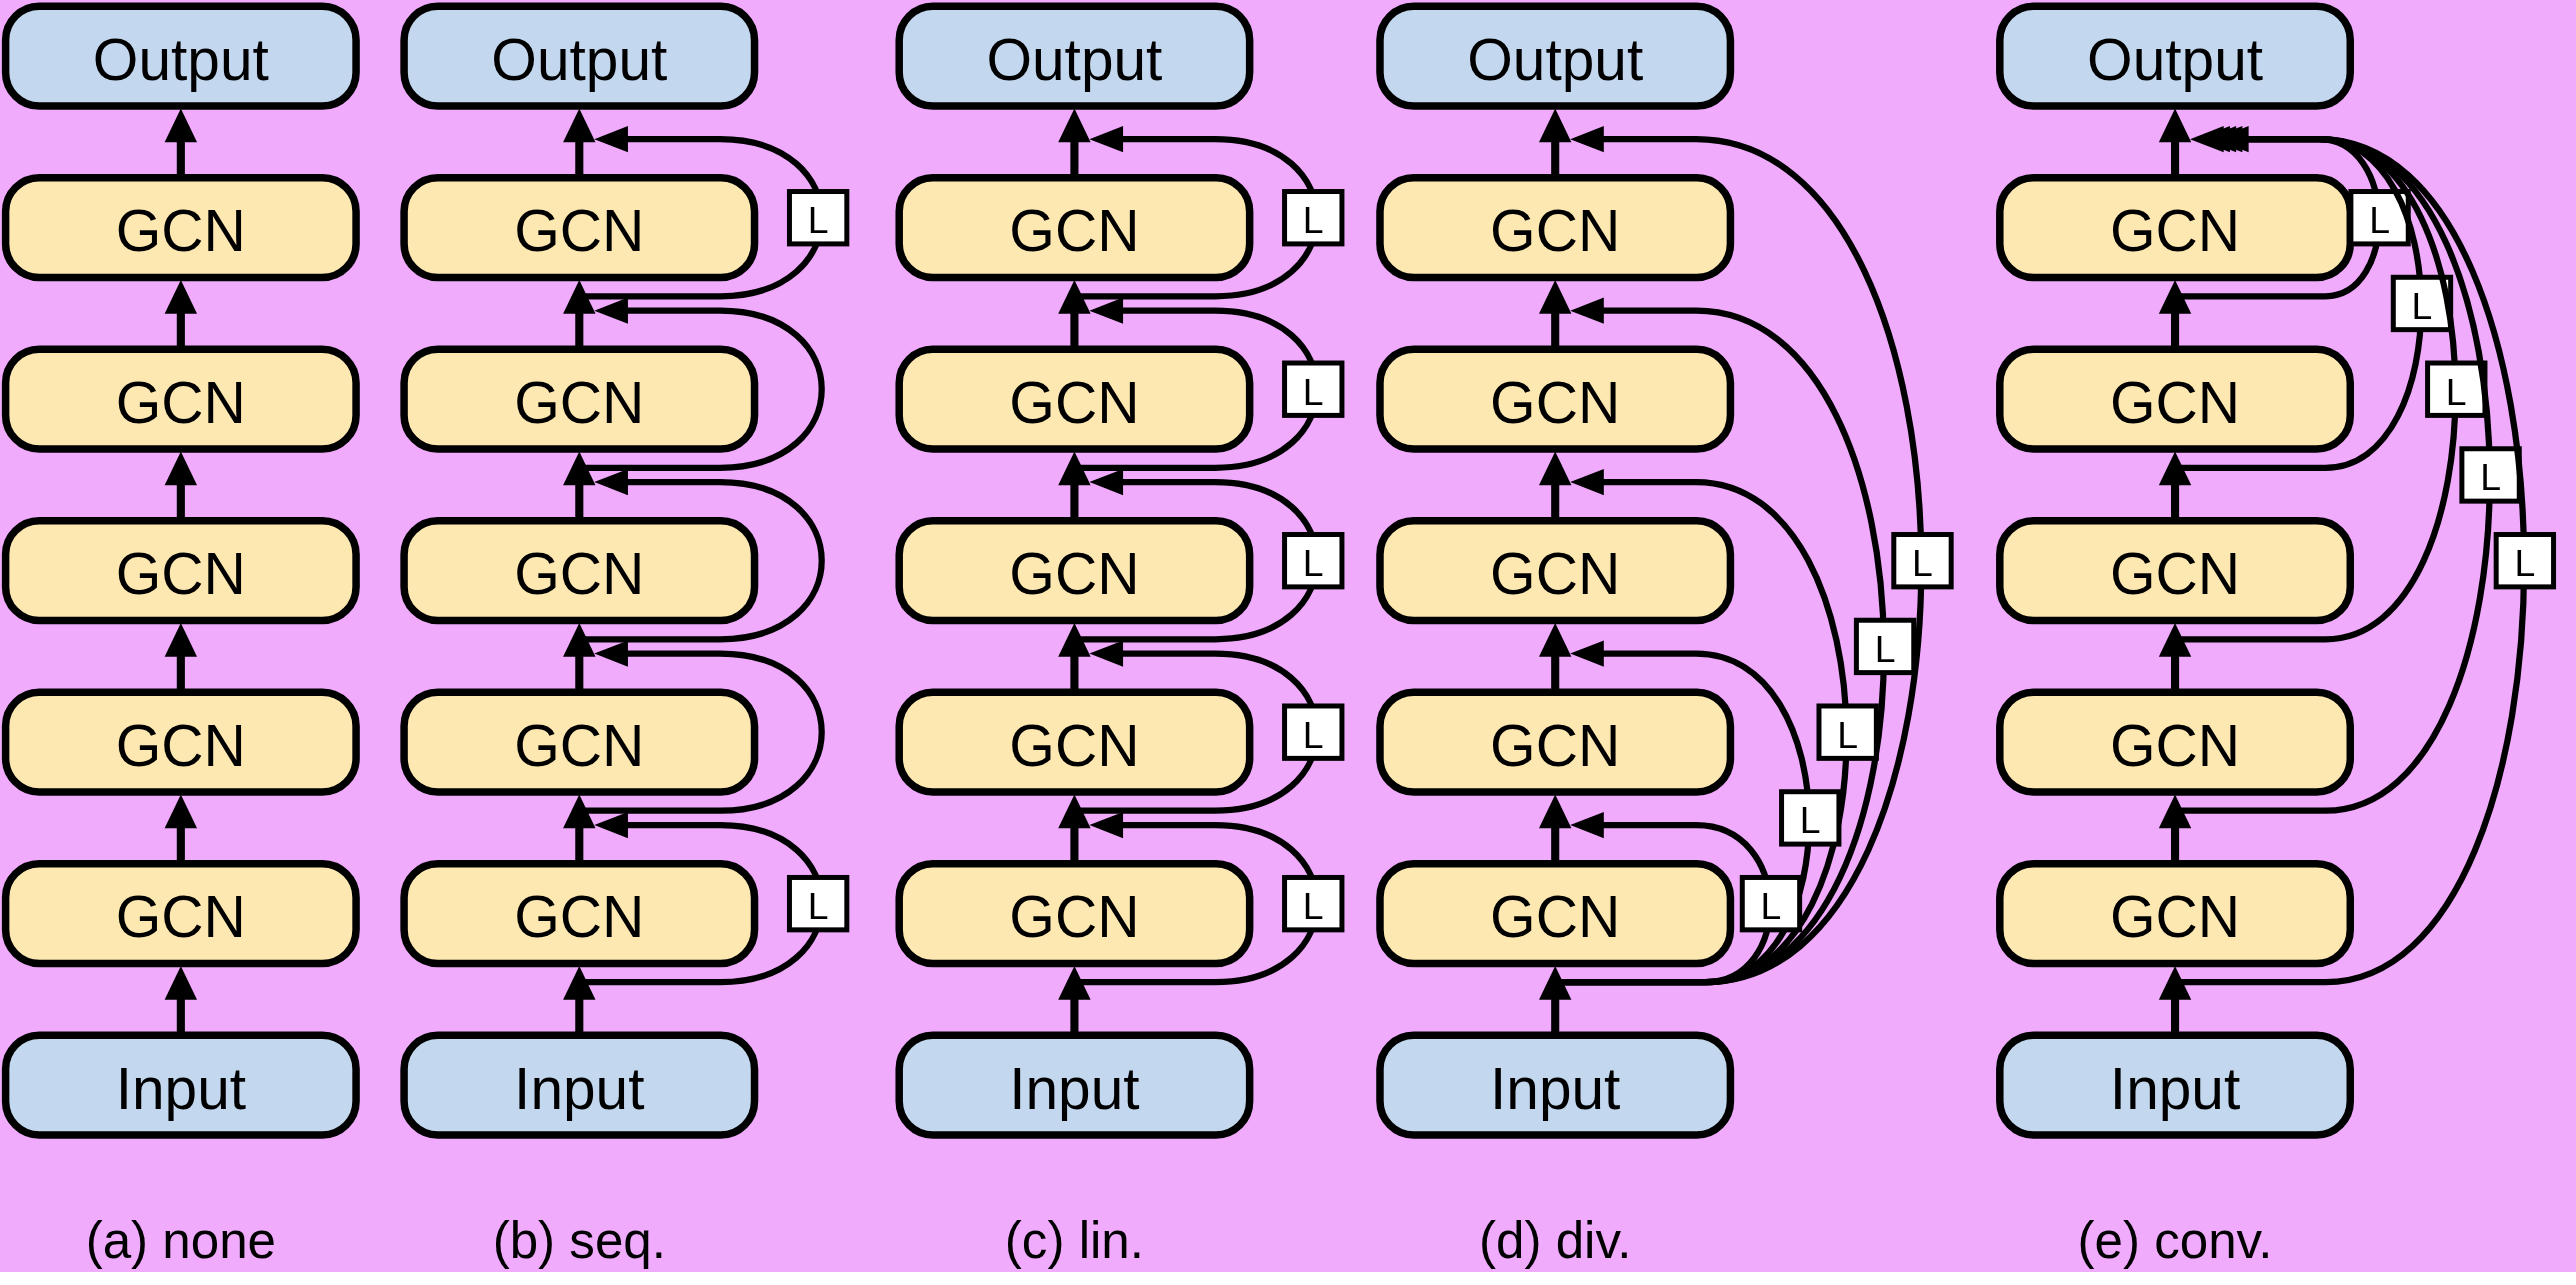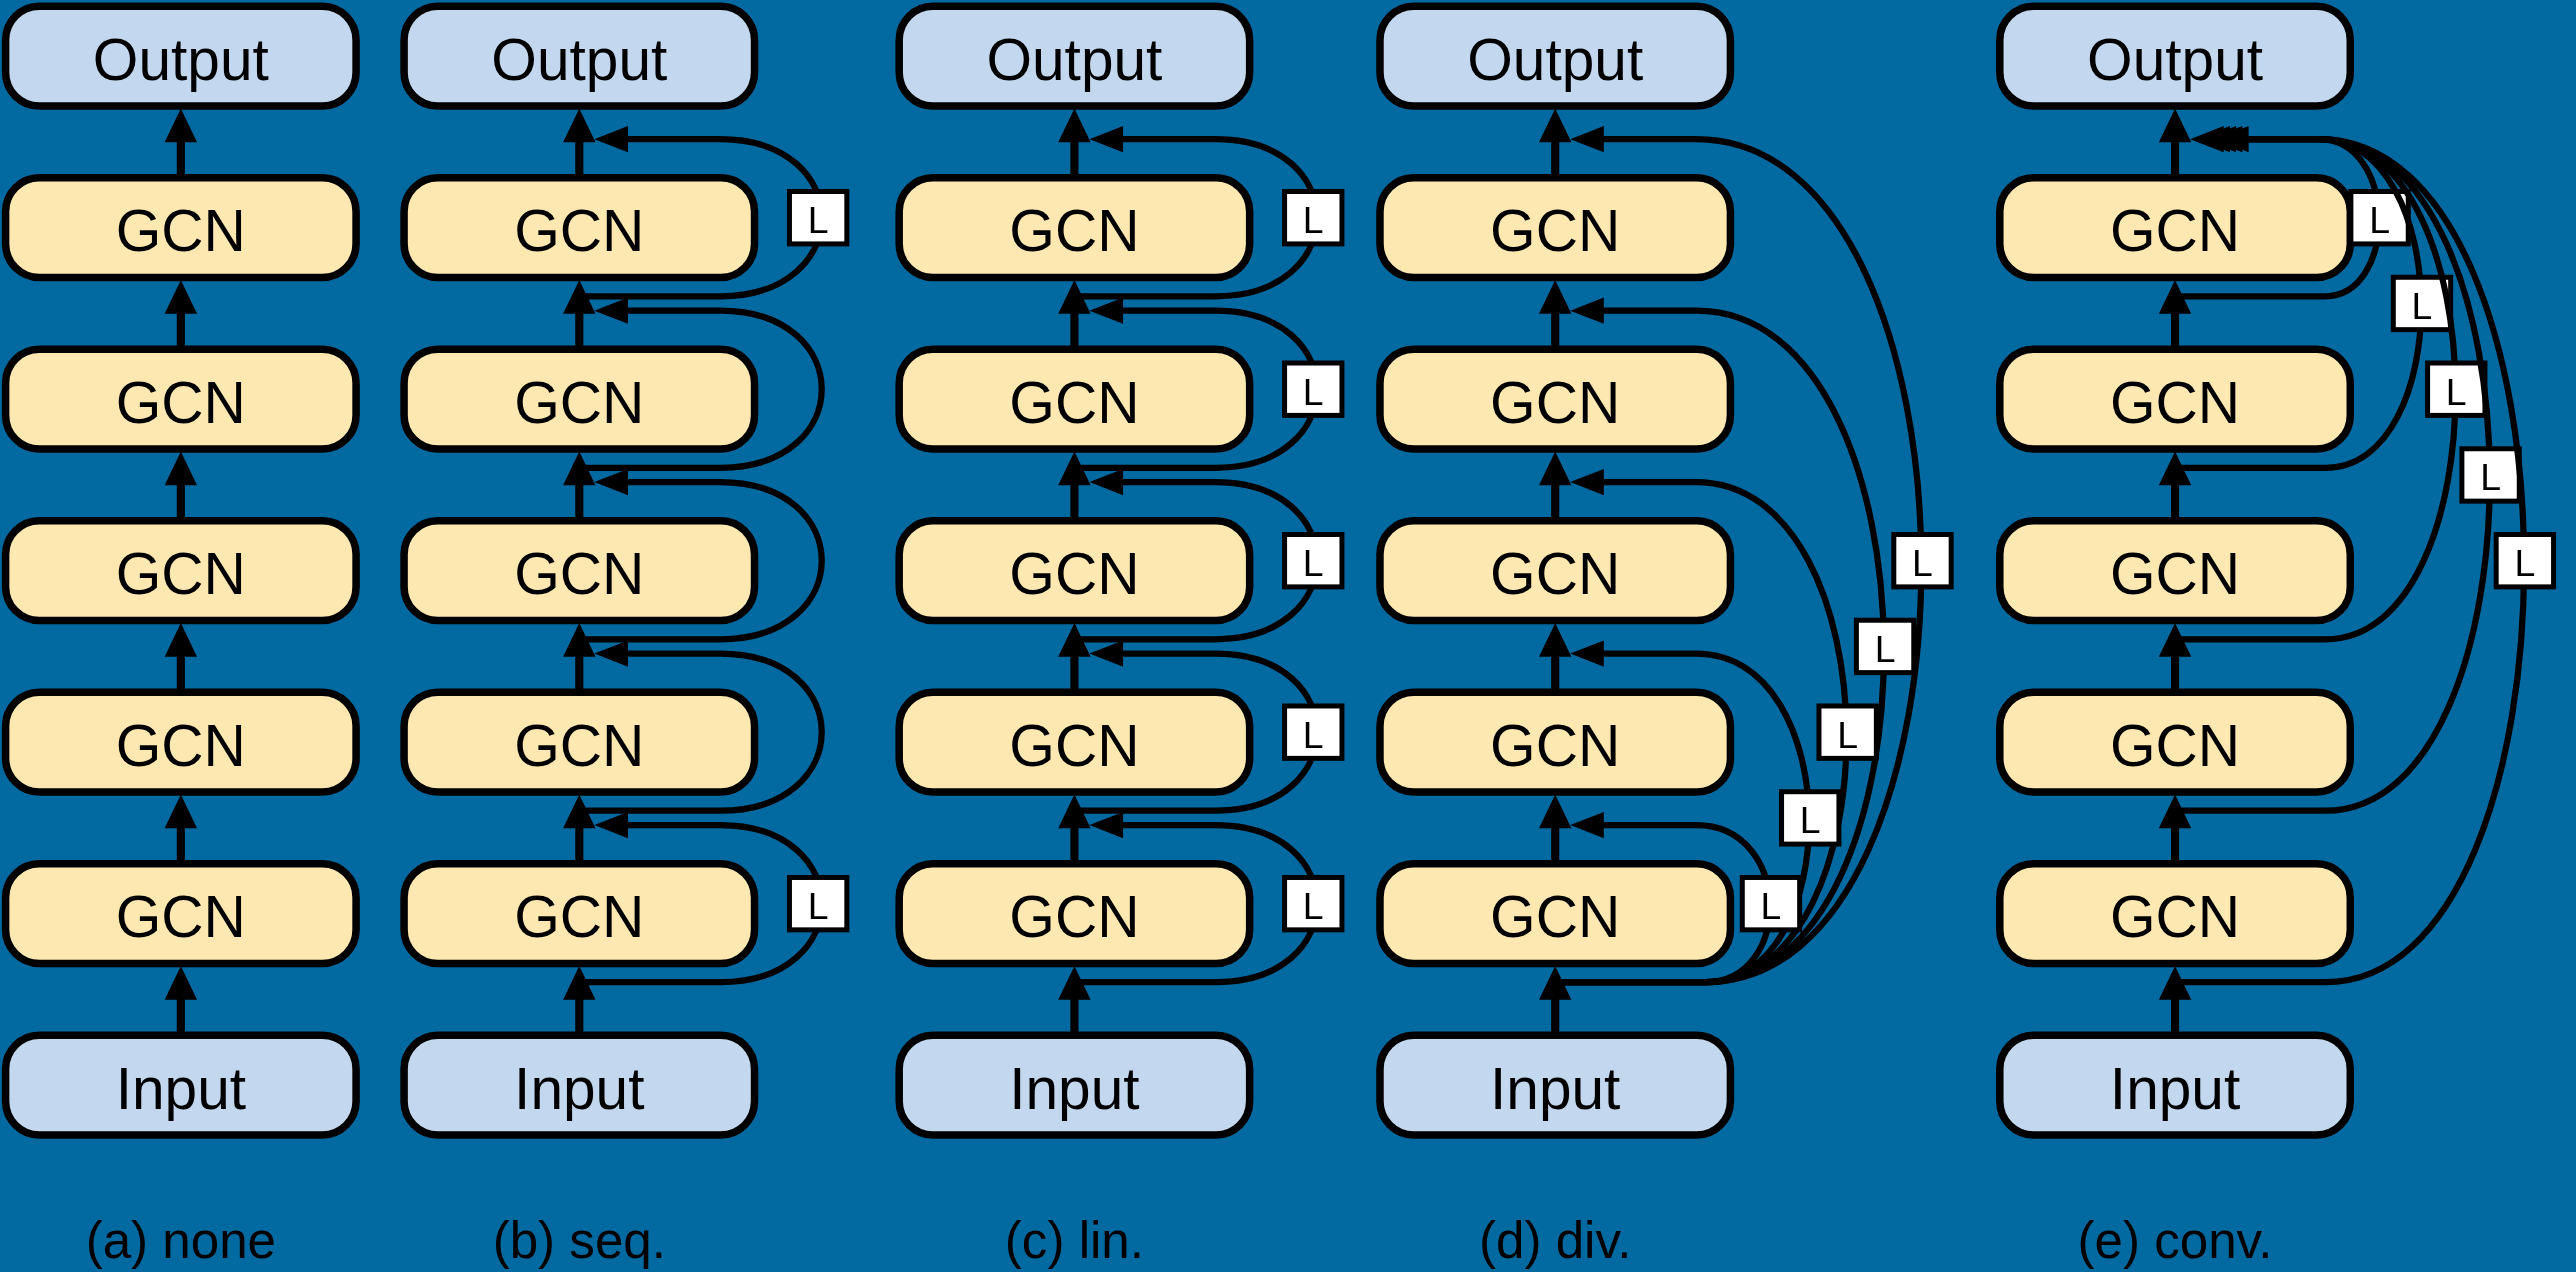--- a/index.html
+++ b/index.html
@@ -12,21 +12,21 @@
     height: 1286px;
     overflow: hidden;
     font-family: "Liberation Sans", sans-serif;
   }
   #figure-root {
     position: absolute;
     left: 0;
     top: 0;
     width: 2576px;
     height: 1272px;
-    background: #0369a1;
+    background: #f0abfc;
   }
   svg { display: block; }
   .box-label {
     font-family: "Liberation Sans", sans-serif;
     font-size: 94px;
     fill: #000000;
   }
   .caption-label {
     font-family: "Liberation Sans", sans-serif;
     font-size: 82px;

